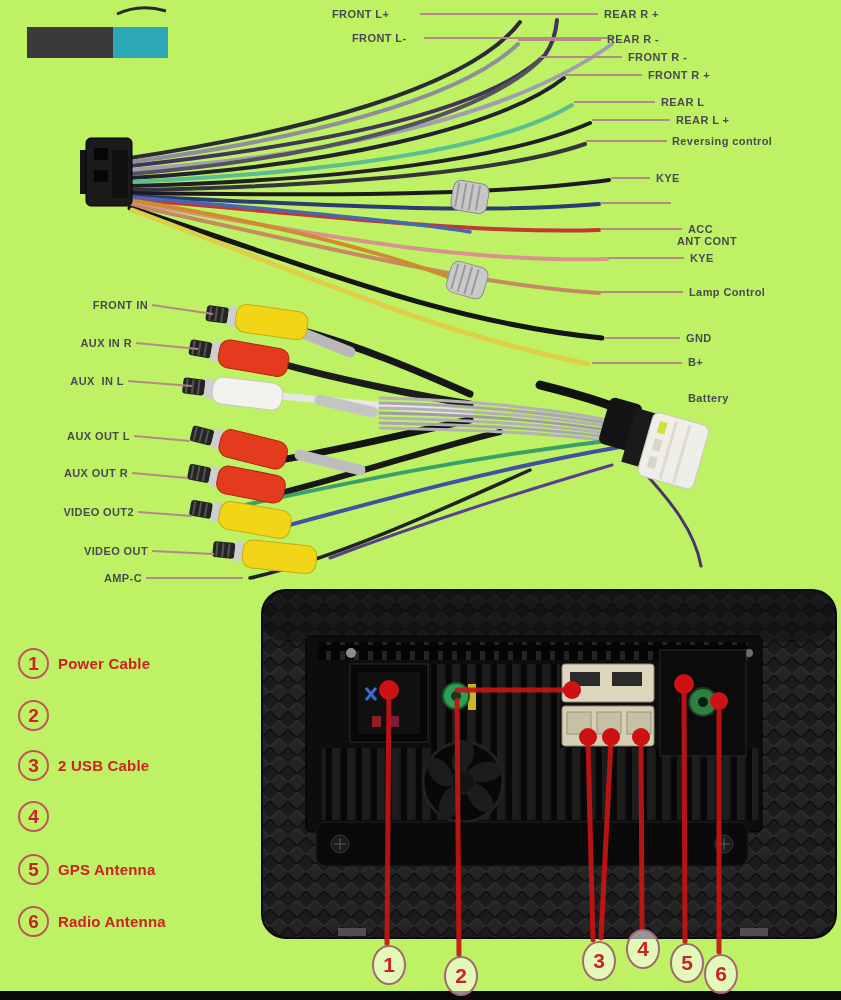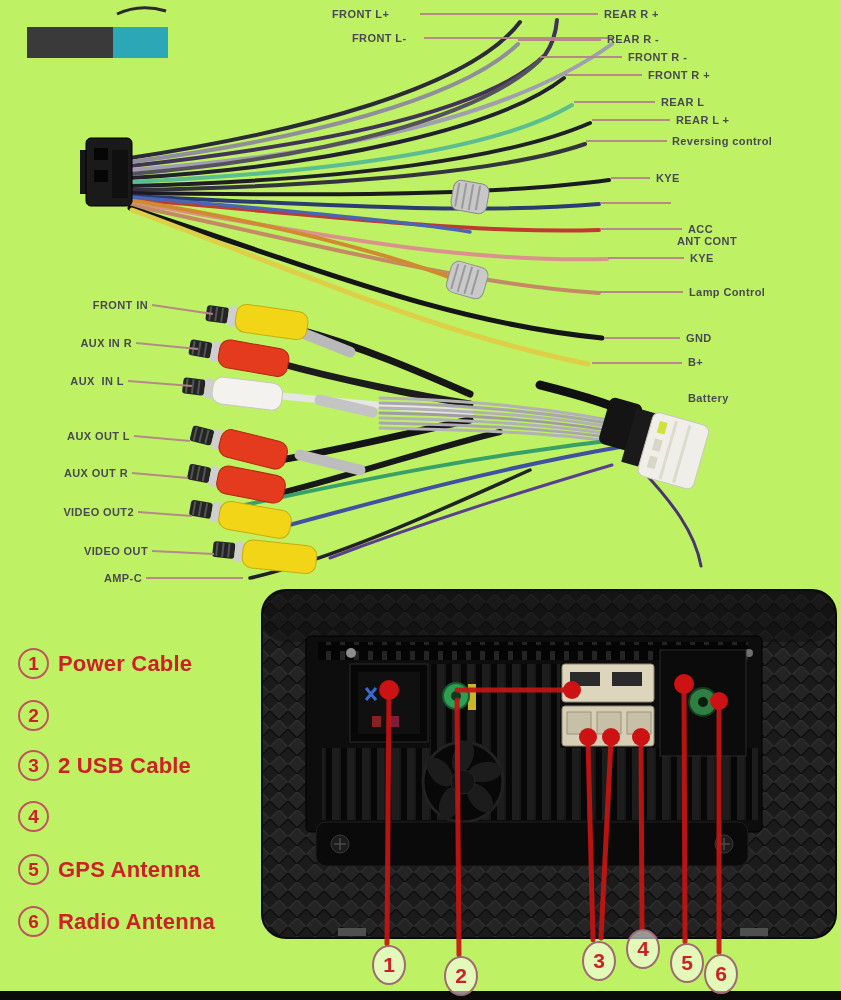--- a/index.html
+++ b/index.html
@@ -16,21 +16,21 @@
   .lbl.r{text-align:right;}
   .legend-row{
     position:absolute;left:18px;display:flex;align-items:center;gap:9px;
   }
   .legend-num{
     width:27px;height:27px;border:2.5px solid #c0555e;border-radius:50%;
     color:#ce2127;font-size:19px;font-weight:700;display:flex;
     align-items:center;justify-content:center;flex:0 0 auto;background:transparent;
   }
   .legend-label{
-    color:#ce2127;font-size:22px;font-weight:700;letter-spacing:.2px;
+    color:#ce2127;font-size:15px;font-weight:700;letter-spacing:.2px;
   }
   .callout-circle{
     position:absolute;width:30px;height:36px;border:2.5px solid #a06a72;
     border-radius:50%;color:#cc2127;font-size:21px;font-weight:700;
     display:flex;align-items:center;justify-content:center;
     background:rgba(255,255,255,.55);
   }
   .banner-dark{position:absolute;left:27px;top:27px;width:86px;height:31px;background:#3a3a3a;}
   .banner-teal{position:absolute;left:113px;top:27px;width:55px;height:31px;background:#2ba7b5;}
 </style>

